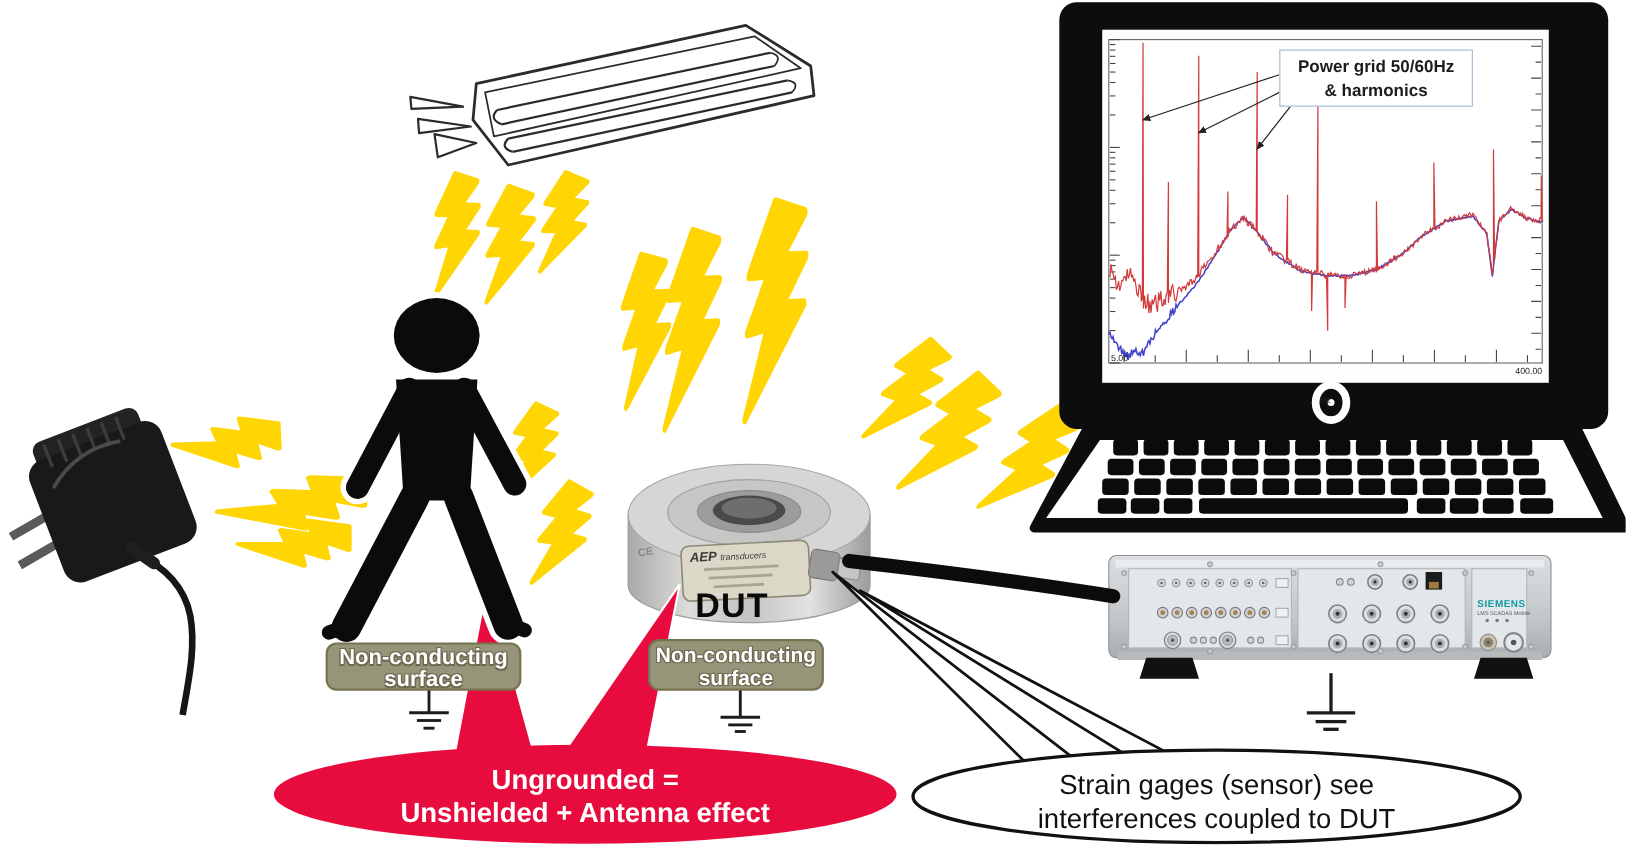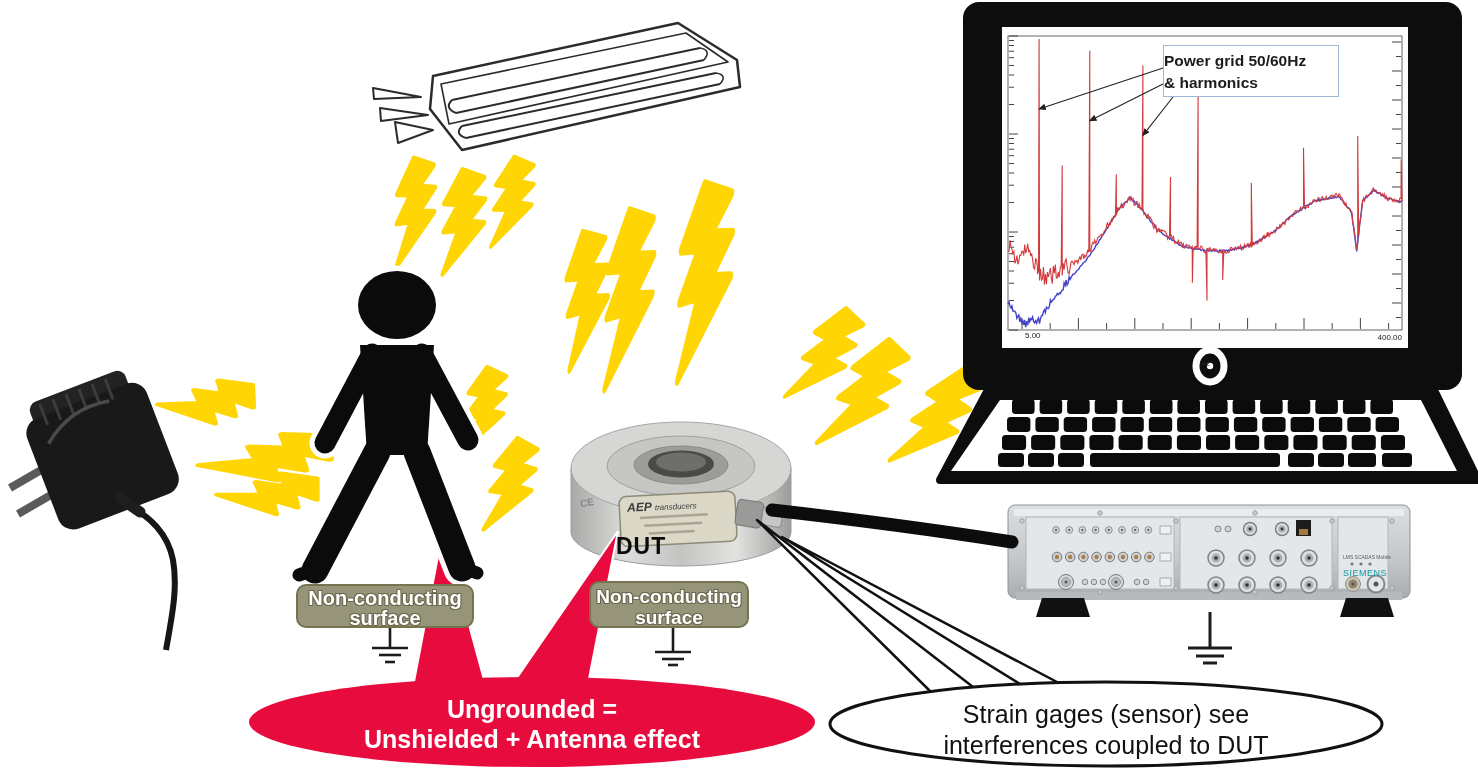--- a/index.html
+++ b/index.html
@@ -8,37 +8,37 @@
     --olive:#96957A;
     --olive-border:#75744F;
     --teal:#0E9AA0;
   }
   html,body{margin:0;padding:0;background:#fff;}
   .scene{position:relative;width:1478px;height:768px;background:#ffffff;overflow:hidden;
          font-family:"Liberation Sans",sans-serif;}
   .scene svg.bg{position:absolute;left:0;top:0;}
   .ov{position:absolute;}
   .annot-box{left:1163px;top:45px;width:176px;height:52px;background:#ffffff;
-    border:1.5px solid #9fb6d4;text-align:left;font-size:15.5px;font-weight:700;
+    border:1.5px solid #9fb6d4;text-align:center;font-size:15.5px;font-weight:700;
     color:#1c1c1c;line-height:22px;padding-top:4px;box-sizing:border-box;}
   .axis-lab{font-size:8px;color:#222;}
-  #x-start{left:1010px;top:331px;padding-left:15px;}
+  #x-start{left:1010px;top:321px;}
   #x-mid{left:1188px;top:333px;width:34px;text-align:center;margin-top:26px;}
   #x-end{left:1364px;top:333px;width:38px;text-align:right;}
-  .dut-label{left:616px;top:533px;font-size:23px;font-weight:bold;color:#0a0a0a;letter-spacing:1px;}
+  .dut-label{left:632px;top:533px;font-size:31px;font-weight:bold;color:#0a0a0a;letter-spacing:1px;}
   .surface{background:var(--olive);border:2px solid var(--olive-border);border-radius:10px;
     color:#fff;font-weight:bold;text-align:center;box-sizing:border-box;
     text-shadow:-1px -1px 0 #6b6a50,1px -1px 0 #6b6a50,-1px 1px 0 #6b6a50,1px 1px 0 #6b6a50;margin-top:10px;}
   #surface-left{left:296px;top:574px;width:178px;height:44px;font-size:20px;line-height:20px;padding-top:2px;}
   #surface-right{left:589px;top:571px;width:160px;height:47px;font-size:19px;line-height:21px;padding-top:3px;}
   .ungrounded-text{left:282px;top:694px;width:500px;text-align:center;color:#ffffff;
     font-weight:bold;font-size:25px;line-height:30px;}
   .strain-text{left:862px;top:699px;width:488px;text-align:center;color:#111;
     font-size:25px;line-height:31px;}
-  .siemens{left:1343px;top:568px;font-size:9px;font-weight:normal;color:var(--teal);letter-spacing:0.5px;}
+  .siemens{left:1343px;top:544px;font-size:9px;font-weight:bold;color:var(--teal);letter-spacing:0.5px;}
   .lms{left:1343px;top:555px;font-size:8px;color:#556;transform:scale(0.62);transform-origin:left top;white-space:nowrap;}
   .aep{left:627px;top:496px;transform:rotate(-3deg);font-style:italic;color:#3a3a3a;white-space:nowrap;}
   .aep .brand{font-size:12px;font-weight:bold;}
   .aep .suffix{font-size:8px;margin-left:3px;}
   .ce{left:580px;top:497px;transform:rotate(-10deg);font-size:10px;font-weight:bold;color:#888;}
 </style>
 </head>
 <body>
 
 <div class="scene">

